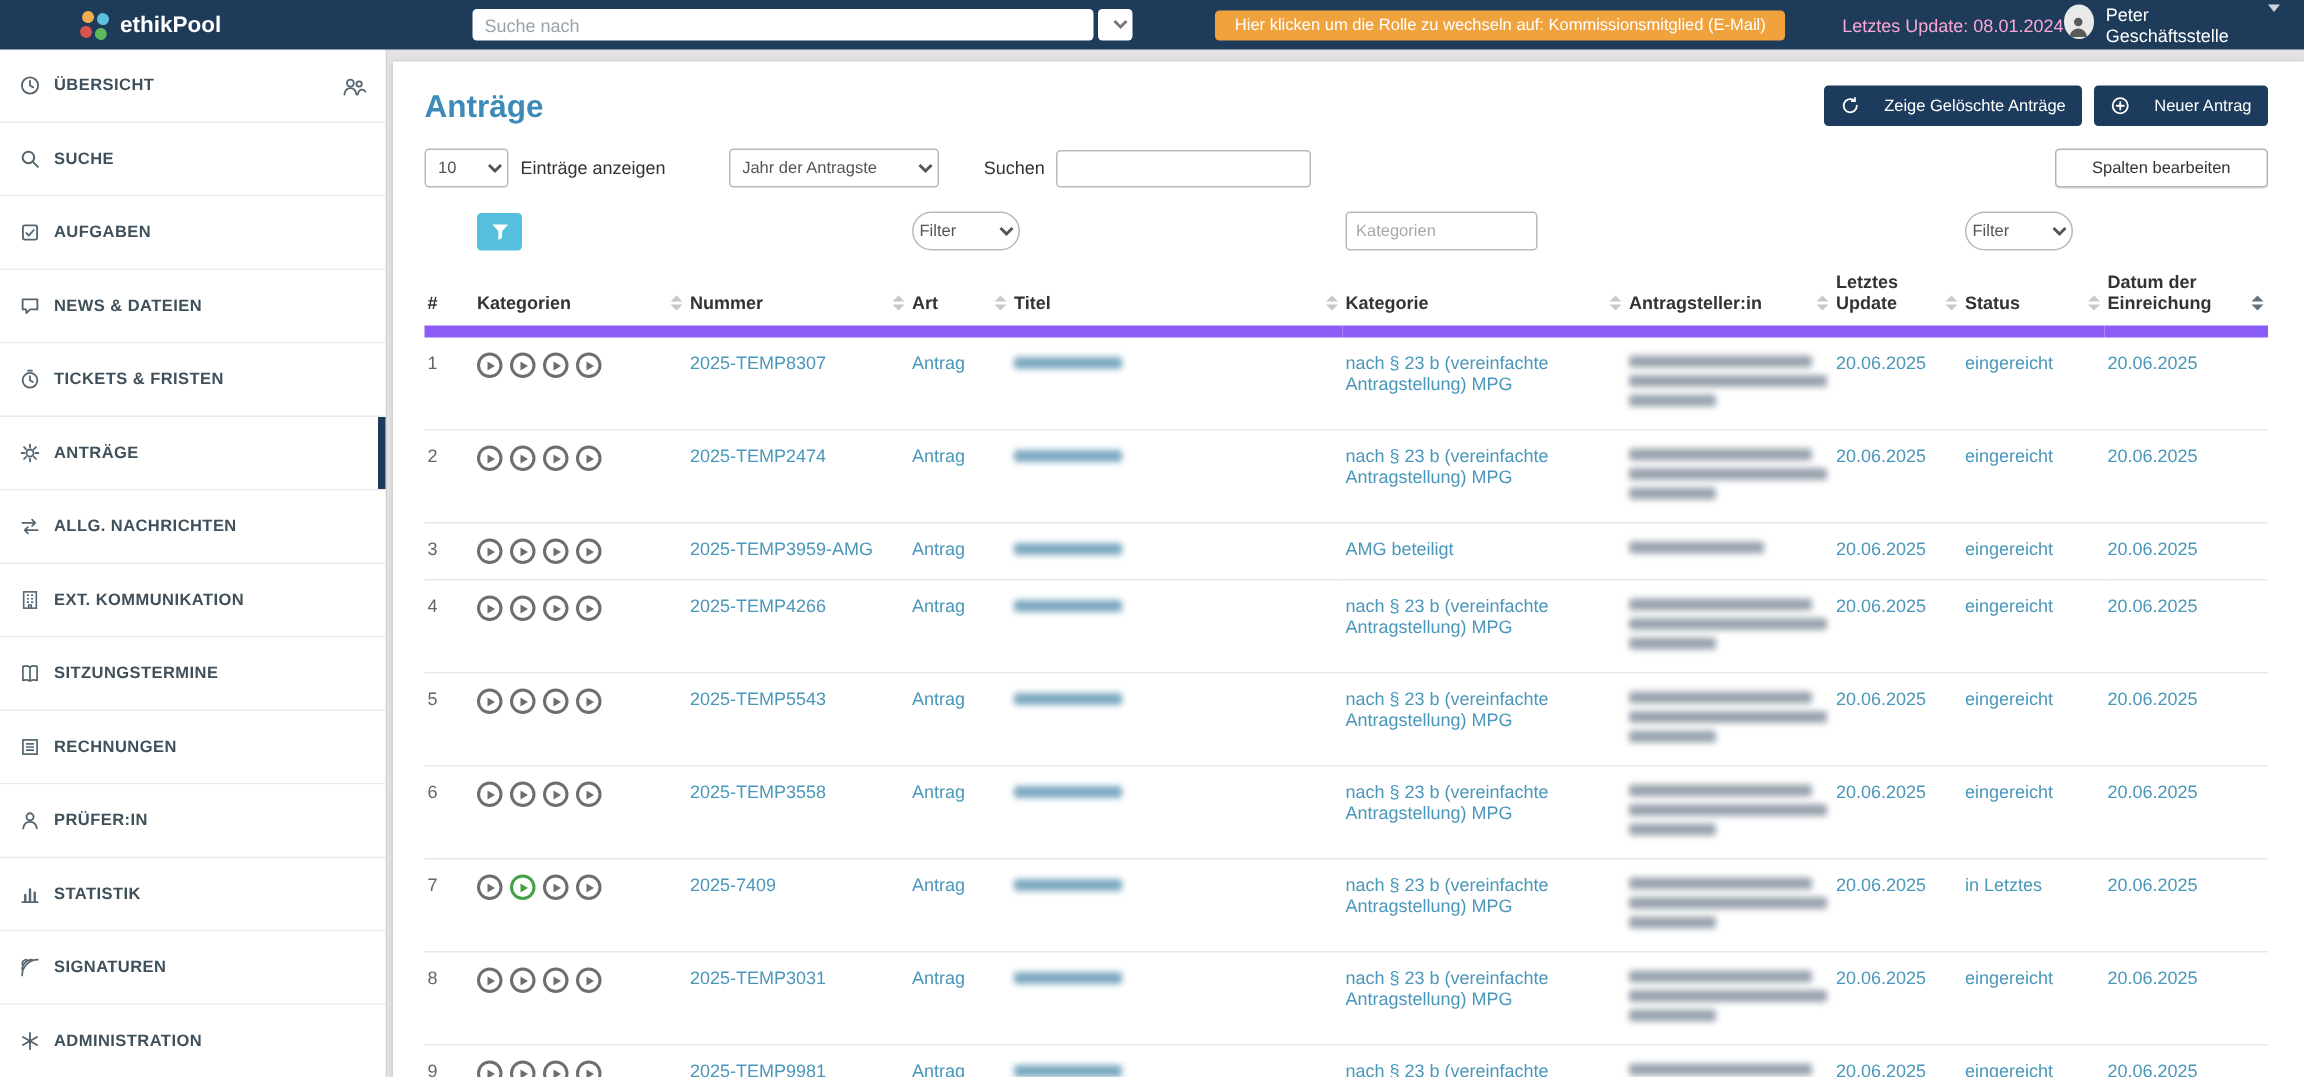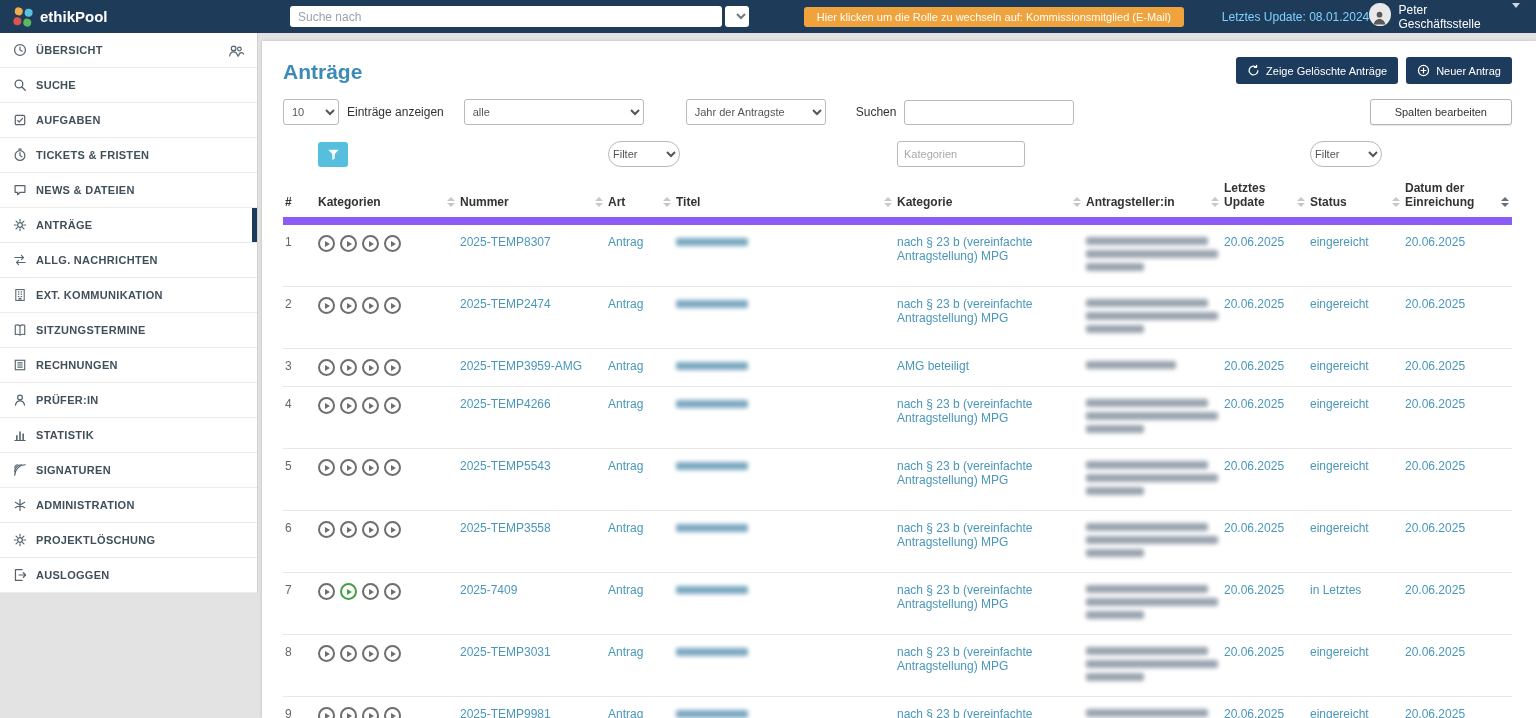--- a/index.html
+++ b/index.html
@@ -2,55 +2,55 @@
 <html><head>
 <meta charset="utf-8">
 <style>
   * { box-sizing: border-box; margin: 0; padding: 0; }
   html,body { width:1536px; height:718px; overflow:hidden; }
   body { font-family:"Liberation Sans", sans-serif; background:#e3e3e3; position:relative; }
 
   
   .topbar { position:absolute; top:0; left:0; right:0; height:33px; background:#1e3c5a;
             display:flex; align-items:center; z-index:5; }
-  .brand { width:258px; display:flex; align-items:center; gap:8px; padding-left:14px; flex:0 0 auto; }
+  .brand { width:258px; display:flex; align-items:center; gap:8px; padding-left:29px; flex:0 0 auto;margin-left:25px; }
   .brand-dots { display:grid; grid-template-columns:8px 8px; grid-template-rows:8px 8px; gap:2px; transform:rotate(8deg); }
   .brand-dots i { border-radius:50%; display:block; }
   .brand-dots i:nth-child(1){background:#f0ad4e;} .brand-dots i:nth-child(2){background:#5bc0de;}
   .brand-dots i:nth-child(3){background:#d9534f;} .brand-dots i:nth-child(4){background:#5cb85c;}
   .brand-name { color:#fff; font-size:15px; font-weight:bold; }
   .top-search { margin-left:32px; height:21px; width:460px; border:none; border-radius:3px; padding:0 8px; font-size:12px; color:#333; }
   .top-search::placeholder { color:#9aa3ab; }
   .mini-select { margin-left:3px; height:21px; width:26px; border:none; border-radius:3px; font-size:10px; color:#777; background:#fff; }
   .role-btn { margin-left:55px; background:#f0a23c; color:#fff; border:none; border-radius:3px;
               font-size:11px; padding:4px 13px; cursor:pointer; white-space:nowrap; }
-  .last-update { margin-left:38px; color:#7dd3fc; font-size:12px; white-space:nowrap; }
+  .last-update { margin-left:38px; color:#f9a8d4; font-size:12px; white-space:nowrap; }
   .user-menu { margin-left:auto; margin-right:16px; display:flex; gap:8px; color:#fff; font-size:12px; cursor:pointer; }
   .avatar { width:23px; height:23px; border-radius:50%; background:#e9e9e9; display:flex; align-items:flex-end; justify-content:center; overflow:hidden; }
   .caret-down { width:0; height:0; border-left:4px solid transparent; border-right:4px solid transparent; border-top:5px solid #cfd6dc; }
 
   
   .sidebar { position:absolute; top:33px; left:0; width:258px; background:#fff; border-right:1px solid #cfcfcf; }
-  .side-item { height:35px; display:flex; align-items:center; gap:9px; padding:0 12px 0 13px;
+  .side-item { height:49px; display:flex; align-items:center; gap:9px; padding:0 12px 0 13px;
                border-bottom:1px solid #ebebeb; color:#40505b; font-size:11px; font-weight:bold;
                letter-spacing:.3px; position:relative; cursor:pointer; background:#fff; }
   .side-item svg { color:#55656f; flex:0 0 auto; }
   .side-item.active::after { content:""; position:absolute; right:0; top:0; bottom:0; width:5px; background:#1d3b5c; }
   .side-right-icon { margin-left:auto; color:#6b7b85; }
 
   
   .main { position:absolute; left:262px; top:41px; right:0; bottom:0; background:#fff;
           box-shadow:0 0 3px rgba(0,0,0,.18); overflow:hidden; }
   .content { padding:16px 24px 0 21px; }
 
   .page-head { display:flex; align-items:flex-start; }
   .page-title { color:#3b8ab8; font-size:21px; font-weight:bold; margin-top:3px; }
   .head-buttons { margin-left:auto; display:flex; gap:8px; }
   .btn-navy { background:#1d3b5c; color:#fff; font-size:11px; border:none; border-radius:3px;
-              padding:7px 11px; display:flex; align-items:center; gap:6px; cursor:pointer; white-space:nowrap; }
+              padding:7px 11px; display:flex; align-items:center; gap:16px; cursor:pointer; white-space:nowrap; }
 
   .controls { display:flex; align-items:center; margin-top:15px; font-size:12px; color:#333; }
   .sel { height:26px; font-size:11px; color:#555; border:1px solid #b9b9b9; border-radius:3px; background:#fff; padding:0 4px; }
   .ctl-entries { width:56px; margin-right:8px; }
   .ctl-all { width:180px; margin-left:20px; }
   .ctl-year { width:140px; margin-left:42px; }
   .ctl-search-label { margin-left:30px; margin-right:8px; }
   .ctl-search-input { width:170px; height:25px; border:1px solid #b9b9b9; border-radius:3px; padding:0 6px; font-size:12px; }
   .btn-light { margin-left:auto; background:#fff; border:1px solid #b4b4b4; border-radius:3px; font-size:11px;
                padding:6px 24px; color:#333; cursor:pointer; box-shadow:0 1px 1px rgba(0,0,0,.1); white-space:nowrap; }
@@ -140,31 +140,31 @@
     <span>SUCHE</span>
   </div>
   <div class="side-item">
     <svg width="14" height="14" viewBox="0 0 16 16" fill="none" stroke="currentColor" stroke-width="1.4" stroke-linecap="round" stroke-linejoin="round">
         <rect x="2.6" y="2.6" width="10.8" height="10.8" rx="1.4"></rect>
         <path d="M5.2 8.4l1.9 1.9 3.8-4.2"></path>
       </svg>
     <span>AUFGABEN</span>
   </div>
   <div class="side-item">
+    <svg width="14" height="14" viewBox="0 0 16 16" fill="none" stroke="currentColor" stroke-width="1.4" stroke-linejoin="round">
+        <path d="M2.4 3h11.2v7.6H8.2l-3 2.8v-2.8H2.4z"></path>
+      </svg>
+    <span>NEWS &amp; DATEIEN</span>
+  </div>
+  <div class="side-item">
     <svg width="14" height="14" viewBox="0 0 16 16" fill="none" stroke="currentColor" stroke-width="1.4" stroke-linecap="round">
         <circle cx="8" cy="8.6" r="5.6"></circle>
         <path d="M8 5.4v3.2l2.2 1.3M6.5 1.2h3"></path>
       </svg>
     <span>TICKETS &amp; FRISTEN</span>
-  </div>
-  <div class="side-item">
-    <svg width="14" height="14" viewBox="0 0 16 16" fill="none" stroke="currentColor" stroke-width="1.4" stroke-linejoin="round">
-        <path d="M2.4 3h11.2v7.6H8.2l-3 2.8v-2.8H2.4z"></path>
-      </svg>
-    <span>NEWS &amp; DATEIEN</span>
   </div>
   <div class="side-item active">
     <svg width="14" height="14" viewBox="0 0 16 16" fill="none" stroke="currentColor" stroke-width="1.4" stroke-linecap="round">
         <circle cx="8" cy="8" r="2.7"></circle>
         <path d="M8 1.6v2.1M8 12.3v2.1M1.6 8h2.1M12.3 8h2.1M3.5 3.5 5 5M11 11l1.5 1.5M12.5 3.5 11 5M5 11l-1.5 1.5"></path>
       </svg>
     <span>ANTRÄGE</span>
   </div>
   <div class="side-item">
     <svg width="14" height="14" viewBox="0 0 16 16" fill="none" stroke="currentColor" stroke-width="1.3" stroke-linecap="round" stroke-linejoin="round">
@@ -258,23 +258,20 @@
           <span>Neuer Antrag</span>
         </button>
       </div>
     </div>
 
     <div class="controls">
       <select class="sel ctl-entries">
         <option>10</option>
       </select>
       <span>Einträge anzeigen</span>
-      <select class="sel ctl-all">
-        <option>alle</option>
-      </select>
       <select class="sel ctl-year">
         <option>Jahr der Antragste</option>
       </select>
       <span class="ctl-search-label">Suchen</span>
       <input class="ctl-search-input" style="">
       <button class="btn-light">Spalten bearbeiten</button>
     </div>
 
     <table>
       <colgroup>

